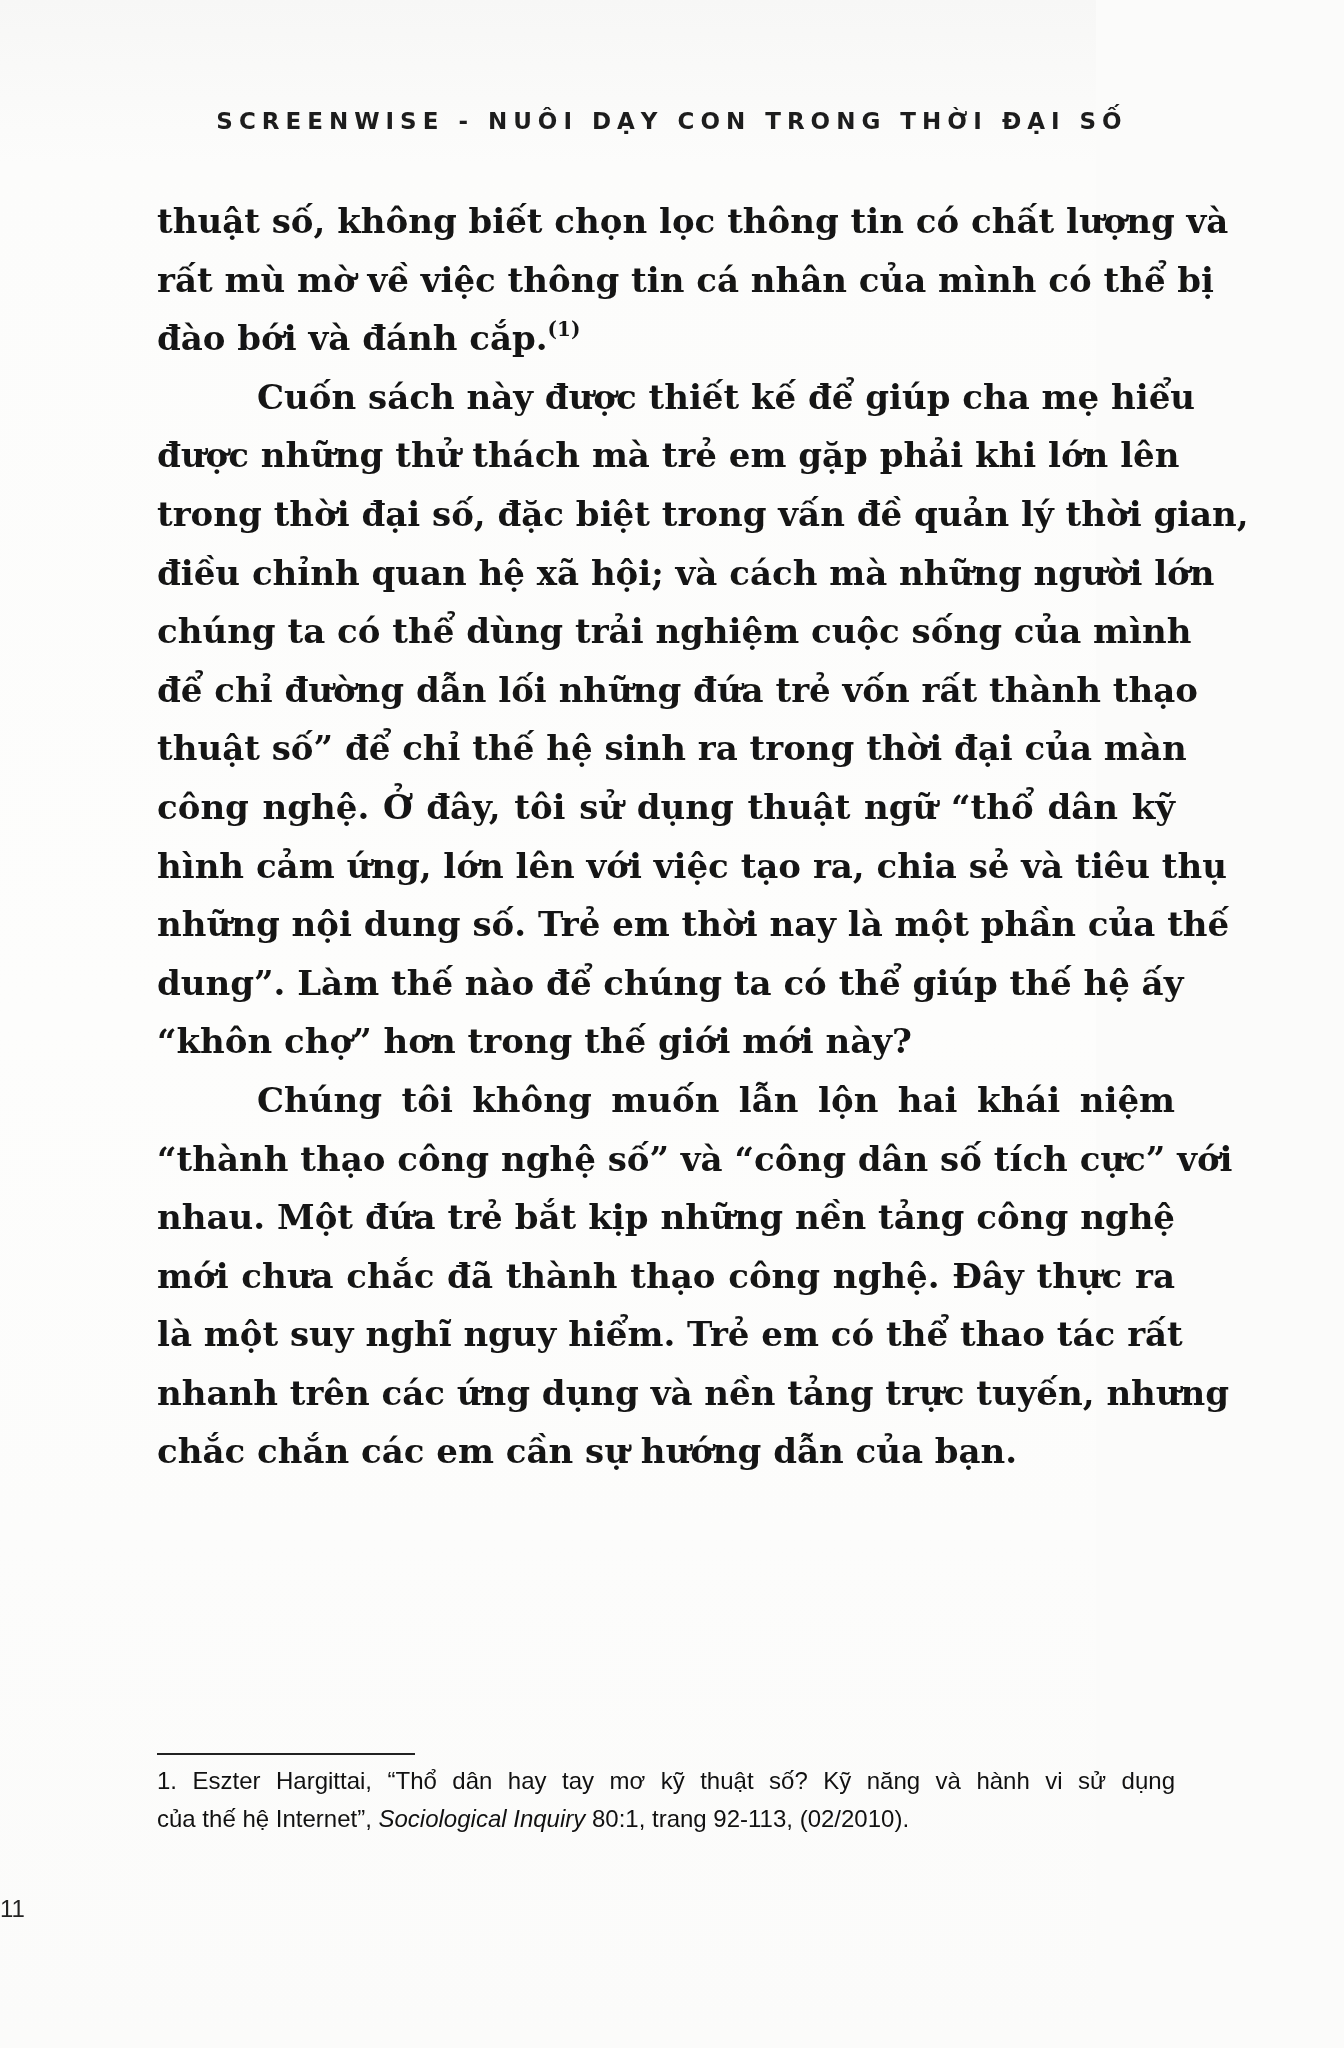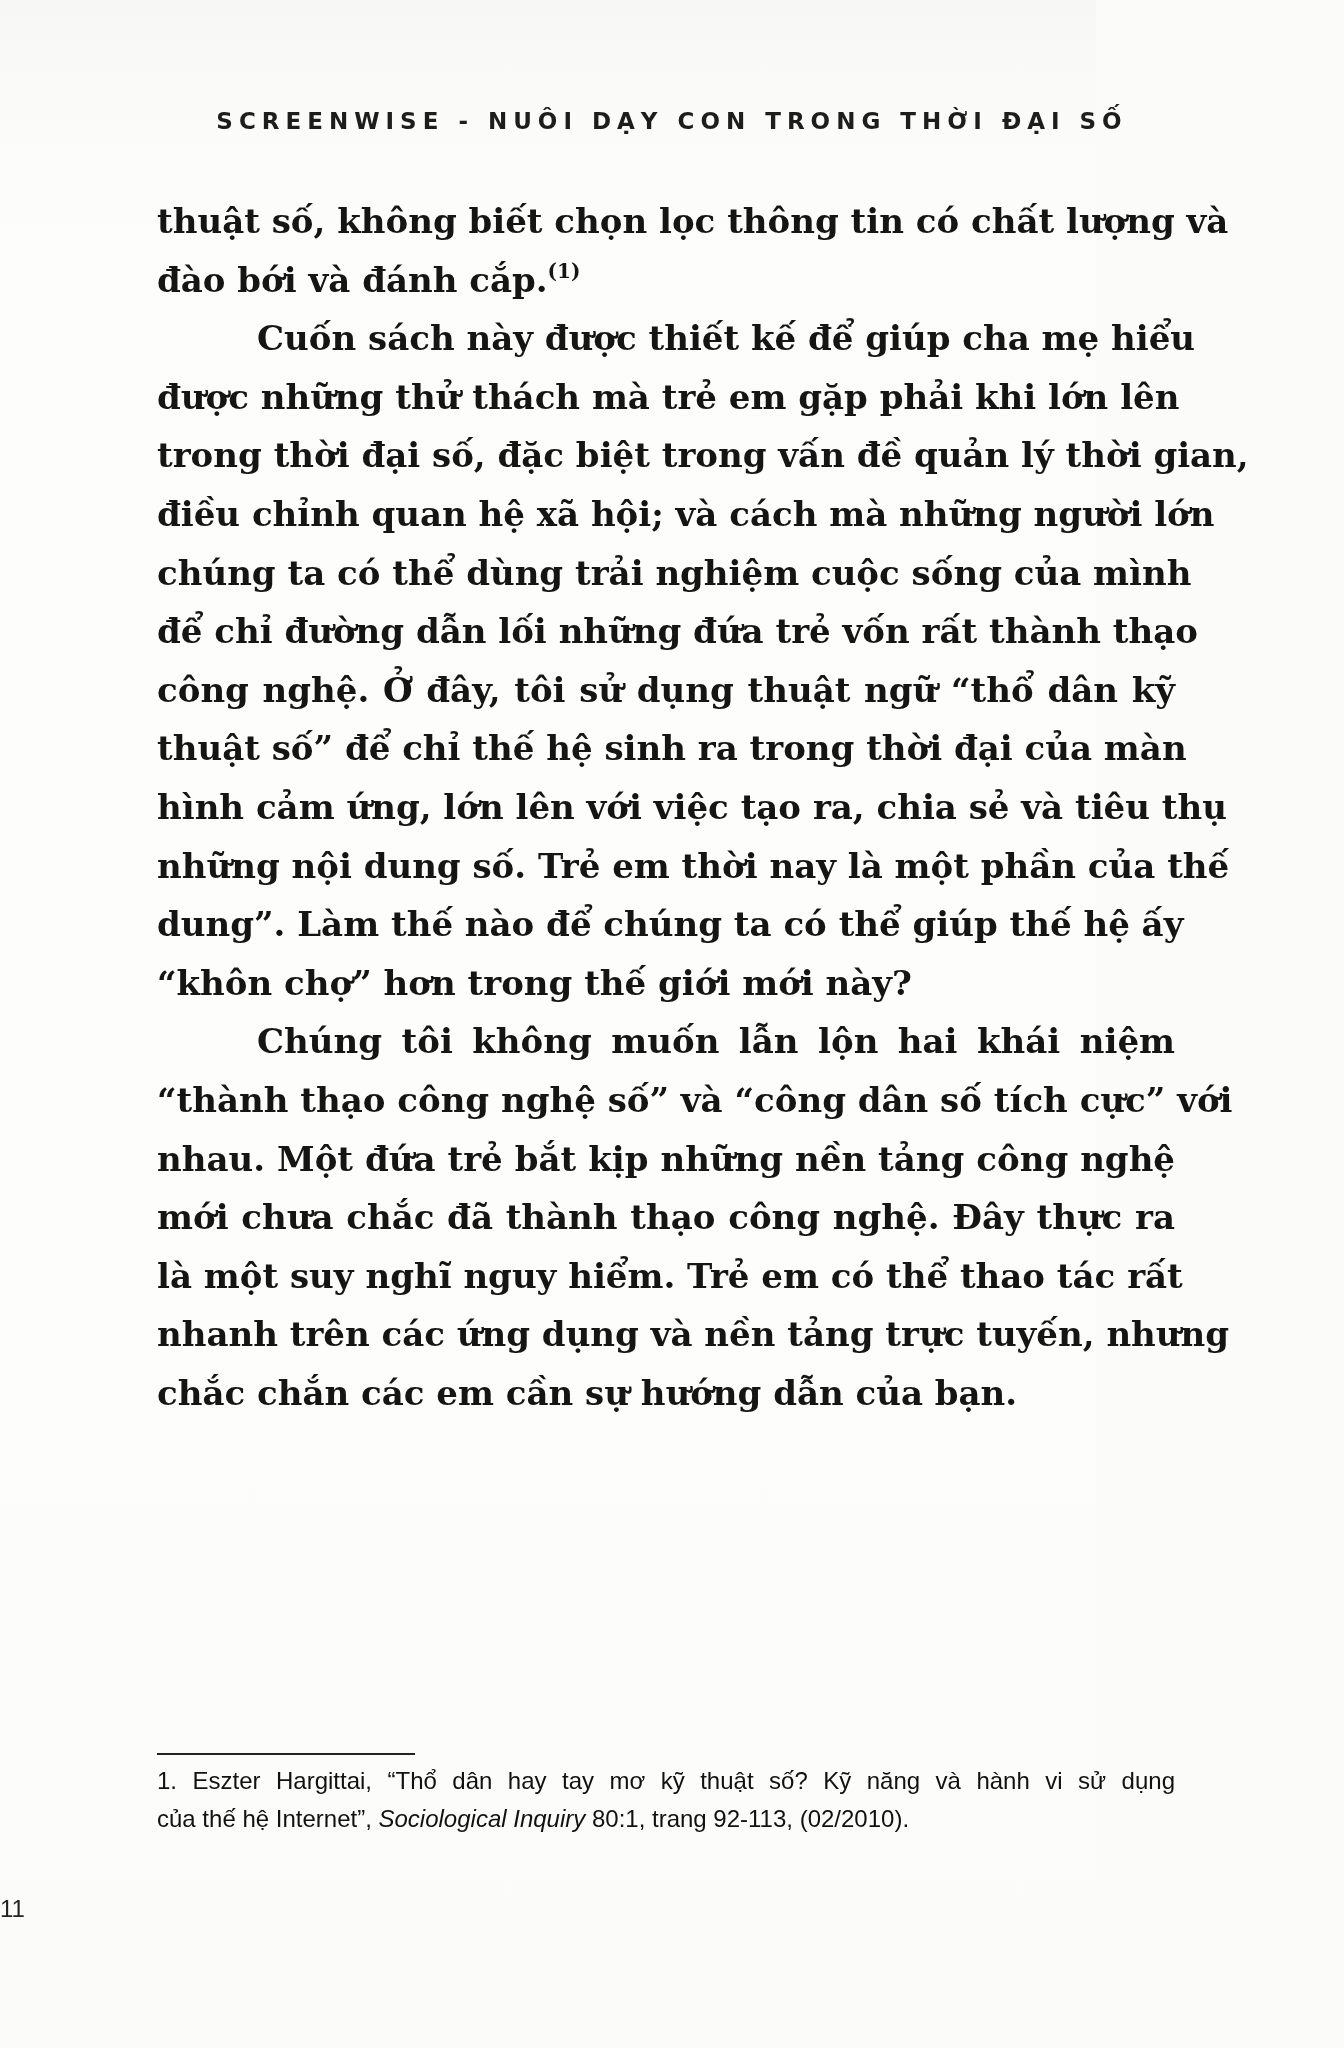--- a/index.html
+++ b/index.html
@@ -104,31 +104,32 @@
 </head>
 <body>
 
 <div class="page">
 
   <div class="running-header">SCREENWISE - NUÔI DẠY CON TRONG THỜI ĐẠI SỐ</div>
 
   <div class="body-text">
     <p>
       <span class="line">thuật số, không biết chọn lọc thông tin có chất lượng và</span>
+      <span class="line">rất mù mờ về việc thông tin cá nhân của mình có thể bị</span>
       <span class="line last"><span>đào bới và đánh cắp.</span><span class="sup">(1)</span></span>
     </p>
     <p class="indent">
       <span class="line">Cuốn sách này được thiết kế để giúp cha mẹ hiểu</span>
       <span class="line" style="text-indent:0">được những thử thách mà trẻ em gặp phải khi lớn lên</span>
       <span class="line" style="text-indent:0">trong thời đại số, đặc biệt trong vấn đề quản lý thời gian,</span>
       <span class="line" style="text-indent:0">điều chỉnh quan hệ xã hội; và cách mà những người lớn</span>
       <span class="line" style="text-indent:0">chúng ta có thể dùng trải nghiệm cuộc sống của mình</span>
       <span class="line" style="text-indent:0">để chỉ đường dẫn lối những đứa trẻ vốn rất thành thạo</span>
+      <span class="line" style="text-indent:0">thuật số” để chỉ thế hệ sinh ra trong thời đại của màn</span>
       <span class="line" style="text-indent:0">công nghệ. Ở đây, tôi sử dụng thuật ngữ “thổ dân kỹ</span>
-      <span class="line" style="text-indent:0">thuật số” để chỉ thế hệ sinh ra trong thời đại của màn</span>
       <span class="line" style="text-indent:0">hình cảm ứng, lớn lên với việc tạo ra, chia sẻ và tiêu thụ</span>
       <span class="line" style="text-indent:0">những nội dung số. Trẻ em thời nay là một phần của thế</span>
       <span class="line" style="text-indent:0">dung”. Làm thế nào để chúng ta có thể giúp thế hệ ấy</span>
       <span class="line last" style="text-indent:0">“khôn chợ” hơn trong thế giới mới này?</span>
     </p>
     <p class="indent">
       <span class="line">Chúng tôi không muốn lẫn lộn hai khái niệm</span>
       <span class="line" style="text-indent:0">“thành thạo công nghệ số” và “công dân số tích cực” với</span>
       <span class="line" style="text-indent:0">nhau. Một đứa trẻ bắt kịp những nền tảng công nghệ</span>
       <span class="line" style="text-indent:0">mới chưa chắc đã thành thạo công nghệ. Đây thực ra</span>

